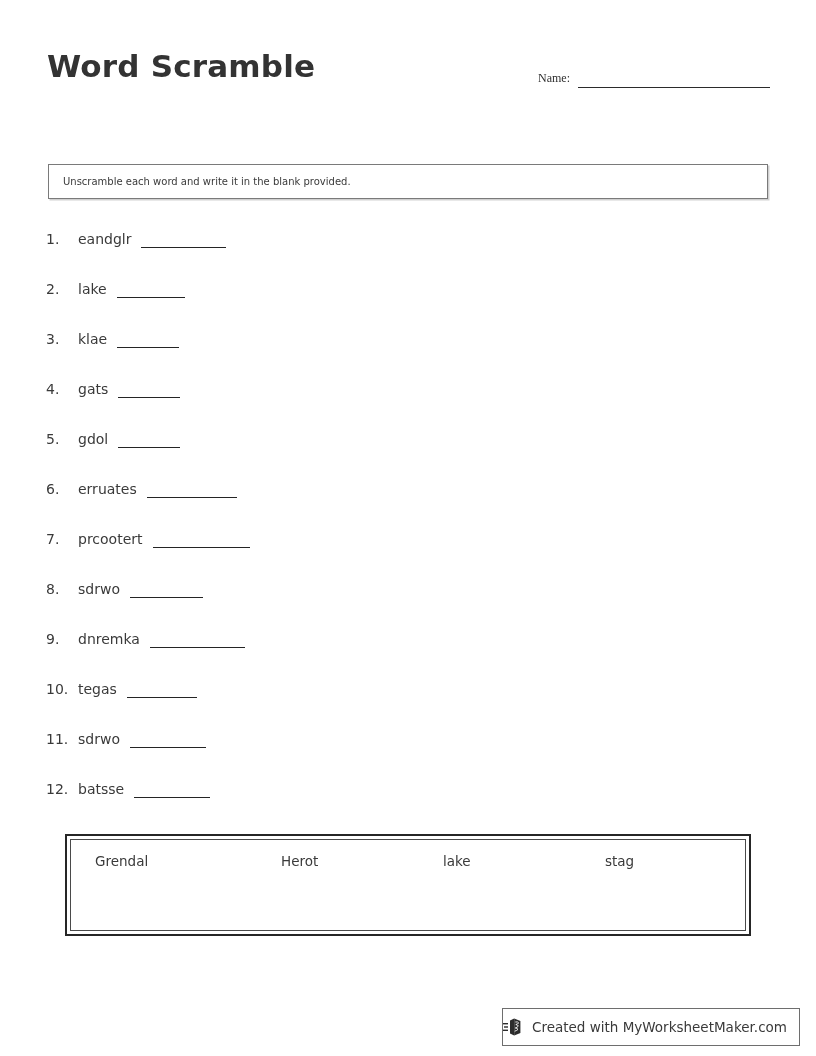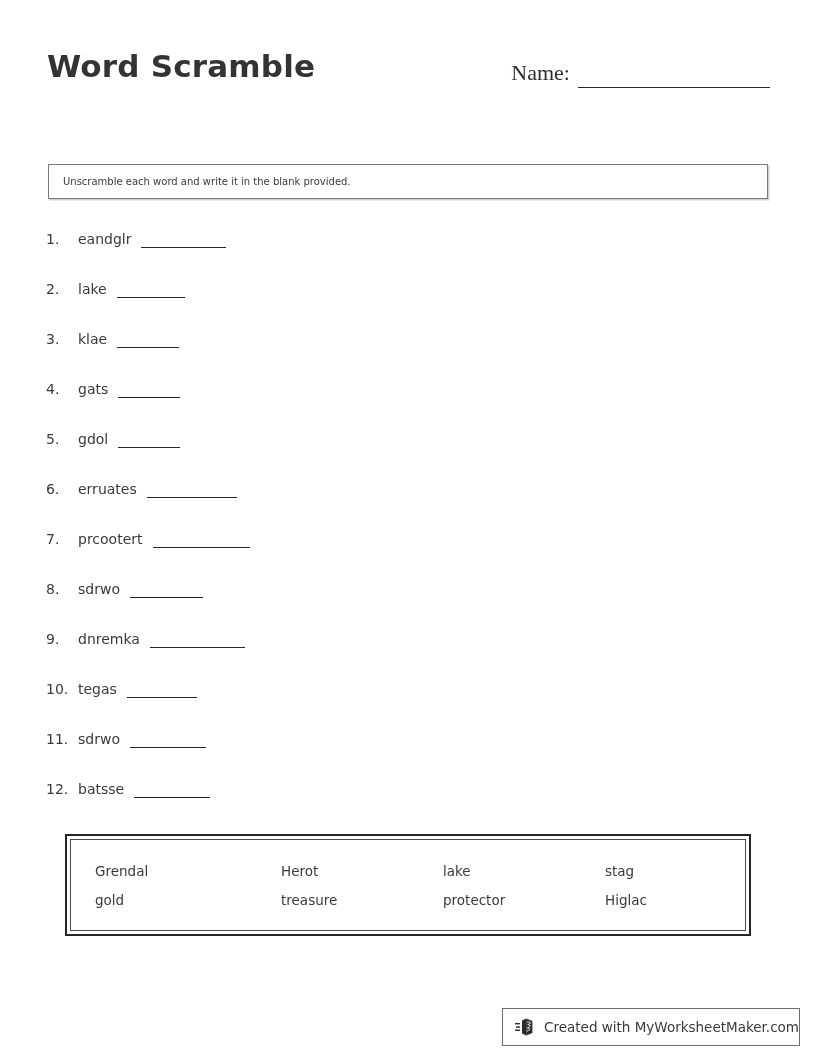--- a/index.html
+++ b/index.html
@@ -35,21 +35,21 @@
     width: 290px;
   }
   .nd-row {
     display: flex;
     align-items: flex-end;
     justify-content: flex-end;
     height: 38px;
   }
   .nd-label {
     font-family: "Liberation Serif", serif;
-    font-size: 22px;
+    font-size: 12px;
     color: #2f2f2f;
     padding-right: 8px;
     padding-bottom: 2px;
     white-space: nowrap;
   }
   .nd-line {
     width: 192px;
     border-bottom: 1.4px solid #2b2b2b;
     height: 20px;
   }
@@ -116,21 +116,21 @@
     box-sizing: border-box;
     padding: 3px;
   }
   .word-bank-inner {
     width: 100%;
     height: 100%;
     border: 1px solid #4a4a4a;
     box-sizing: border-box;
     display: flex;
     flex-direction: column;
-    justify-content: center;
+    justify-content: flex-start;
     padding: 6px 5px 6px 0;
   }
   .wb-row {
     display: flex;
     height: 29px;
     align-items: center;
   }
   .wb-cell {
     width: 162px;
     flex: 0 0 162px;
@@ -149,21 +149,20 @@
     position: absolute;
     left: 502px;
     top: 1008px;
     width: 298px;
     height: 38px;
     border: 1px solid #6e6e6e;
     background: #ffffff;
     box-sizing: border-box;
     display: flex;
     align-items: center;
-    justify-content: flex-end;
   }
   .fb-logo {
     width: 22px;
     height: 22px;
     flex: 0 0 22px;
     position: relative;
     margin-right: 7px;
   }
   .fb-text {
     font-size: 13.5px;
@@ -250,26 +249,20 @@
     </div>
   </div>
 
 <div class="word-bank">
   <div class="word-bank-inner" id="word-bank-inner">
       <div class="wb-row">
         <span class="wb-cell">Grendal</span>
         <span class="wb-cell">Herot</span>
         <span class="wb-cell">lake</span>
         <span class="wb-cell">stag</span>
-      </div>
-      <div class="wb-row">
-        <span class="wb-cell">gold</span>
-        <span class="wb-cell">treasure</span>
-        <span class="wb-cell">protector</span>
-        <span class="wb-cell">Higlac</span>
       </div>
     </div>
 </div>
 
 <div class="footer-badge">
   <span class="fb-logo">
     <svg width="22" height="22" viewBox="0 0 22 22" aria-hidden="true">
       <g fill="#2c2c2c">
         <rect x="0" y="7" width="5" height="1.4"></rect>
         <rect x="1" y="10.3" width="4" height="1.4"></rect>

